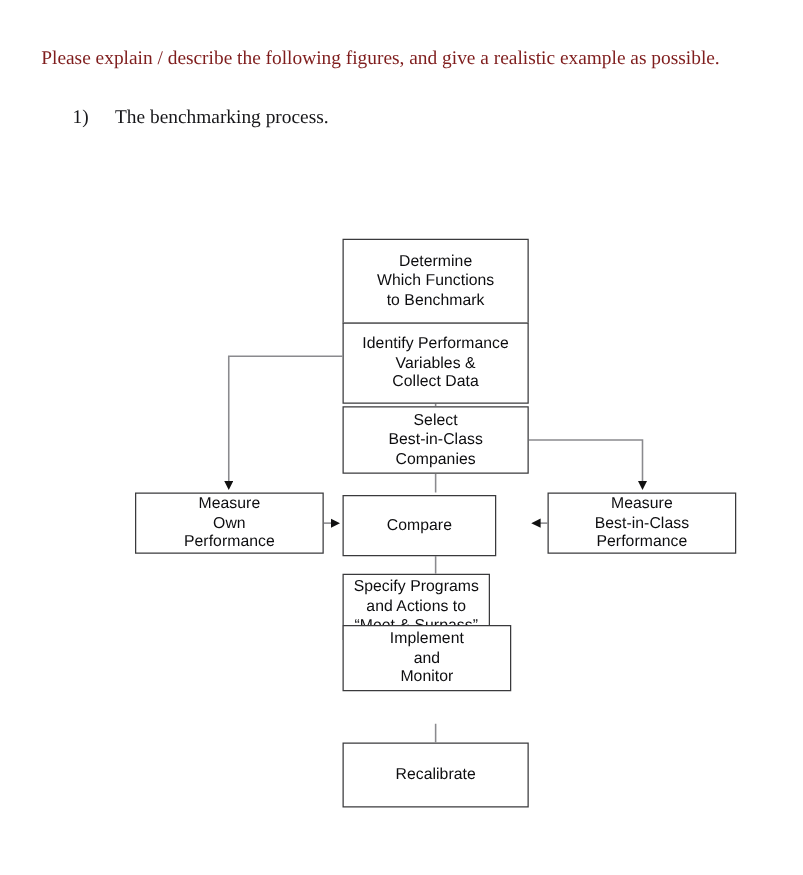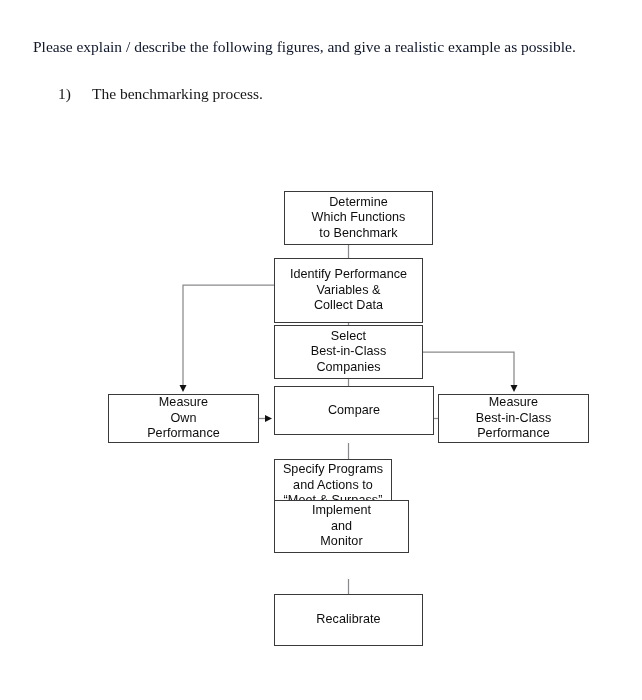--- a/index.html
+++ b/index.html
@@ -22,21 +22,21 @@
   }
   
   .prose {
     position: absolute;
     left: 33px;
     top: 20px;
     width: 580px;
     font-family: "Liberation Serif", serif;
     font-size: 15.5px;
     line-height: 1.38;
-    color: #0f172a;
+    color: #7f1d1d;
   }
   .list-block {
     position: absolute;
     left: 58px;
     top: 83px;
     width: 540px;
     font-family: "Liberation Serif", serif;
     font-size: 15.5px;
     line-height: 1.38;
     color: #17171a;
@@ -124,37 +124,37 @@
         <path d="M438,418.5 L431,418.5" marker-end="url(#ah-left)"></path>
 
         <path d="M348.5,443 L348.5,459"></path>
 
         <path d="M348.5,512 L348.5,526"></path>
 
         <path d="M348.5,579 L348.5,594"></path>
       </g>
     </svg>
 
-    <div class="node" style="left:284px; top:191px; width:149px; height:54px;">
+    <div class="node" style="left:274px; top:191px; width:149px; height:68px;">
       <span class="lines">Determine<br>Which Functions<br>to Benchmark</span>
     </div>
 
     <div class="node" style="left:274px; top:258px; width:149px; height:65px;">
       <span class="lines">Identify Performance<br>Variables &amp;<br>Collect Data</span>
     </div>
 
     <div class="node" style="left:274px; top:325px; width:149px; height:54px;">
       <span class="lines">Select<br>Best-in-Class<br>Companies</span>
     </div>
 
     <div class="node" style="left:108px; top:394px; width:151px; height:49px;">
       <span class="lines">Measure<br>Own<br>Performance</span>
     </div>
 
-    <div class="node" style="left:274px; top:386px; width:160px; height:49px;">
+    <div class="node" style="left:274px; top:396px; width:123px; height:49px;">
       <span class="lines">Compare</span>
     </div>
 
     <div class="node" style="left:438px; top:394px; width:151px; height:49px;">
       <span class="lines">Measure<br>Best-in-Class<br>Performance</span>
     </div>
 
     <div class="node" style="left:274px; top:459px; width:118px; height:53px;">
       <span class="lines">Specify Programs<br>and Actions to<br>“Meet &amp; Surpass”</span>
     </div>

